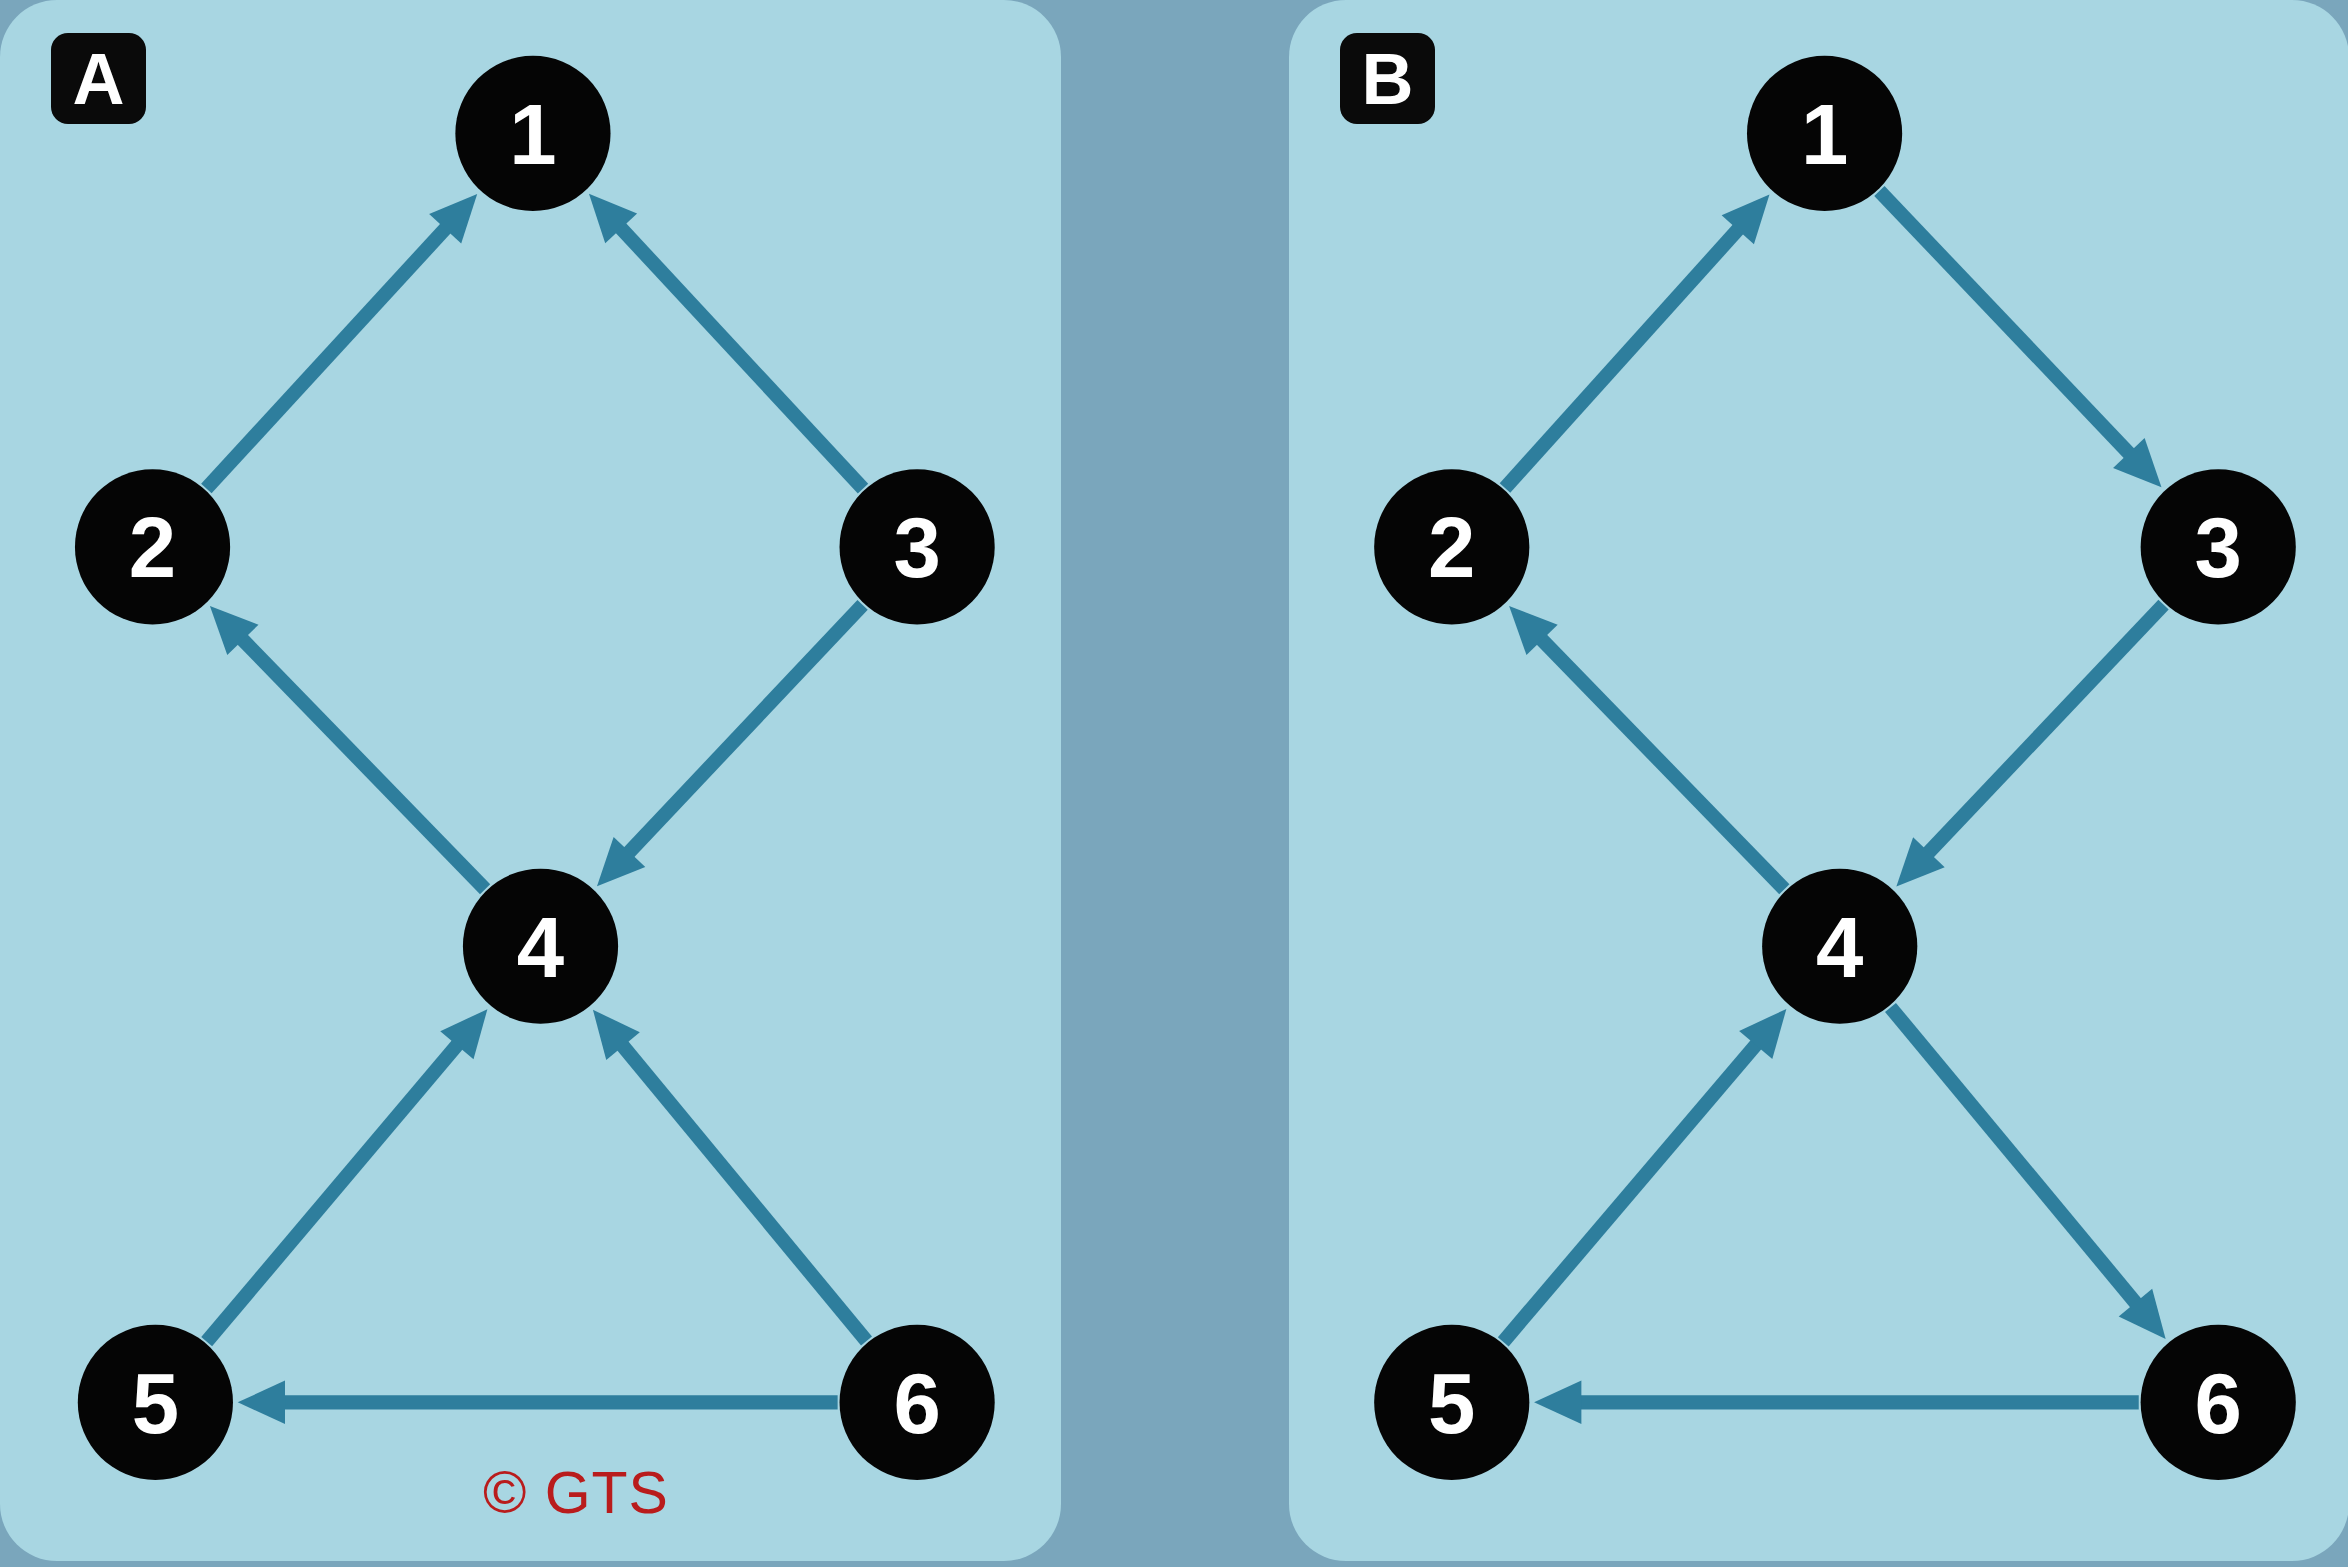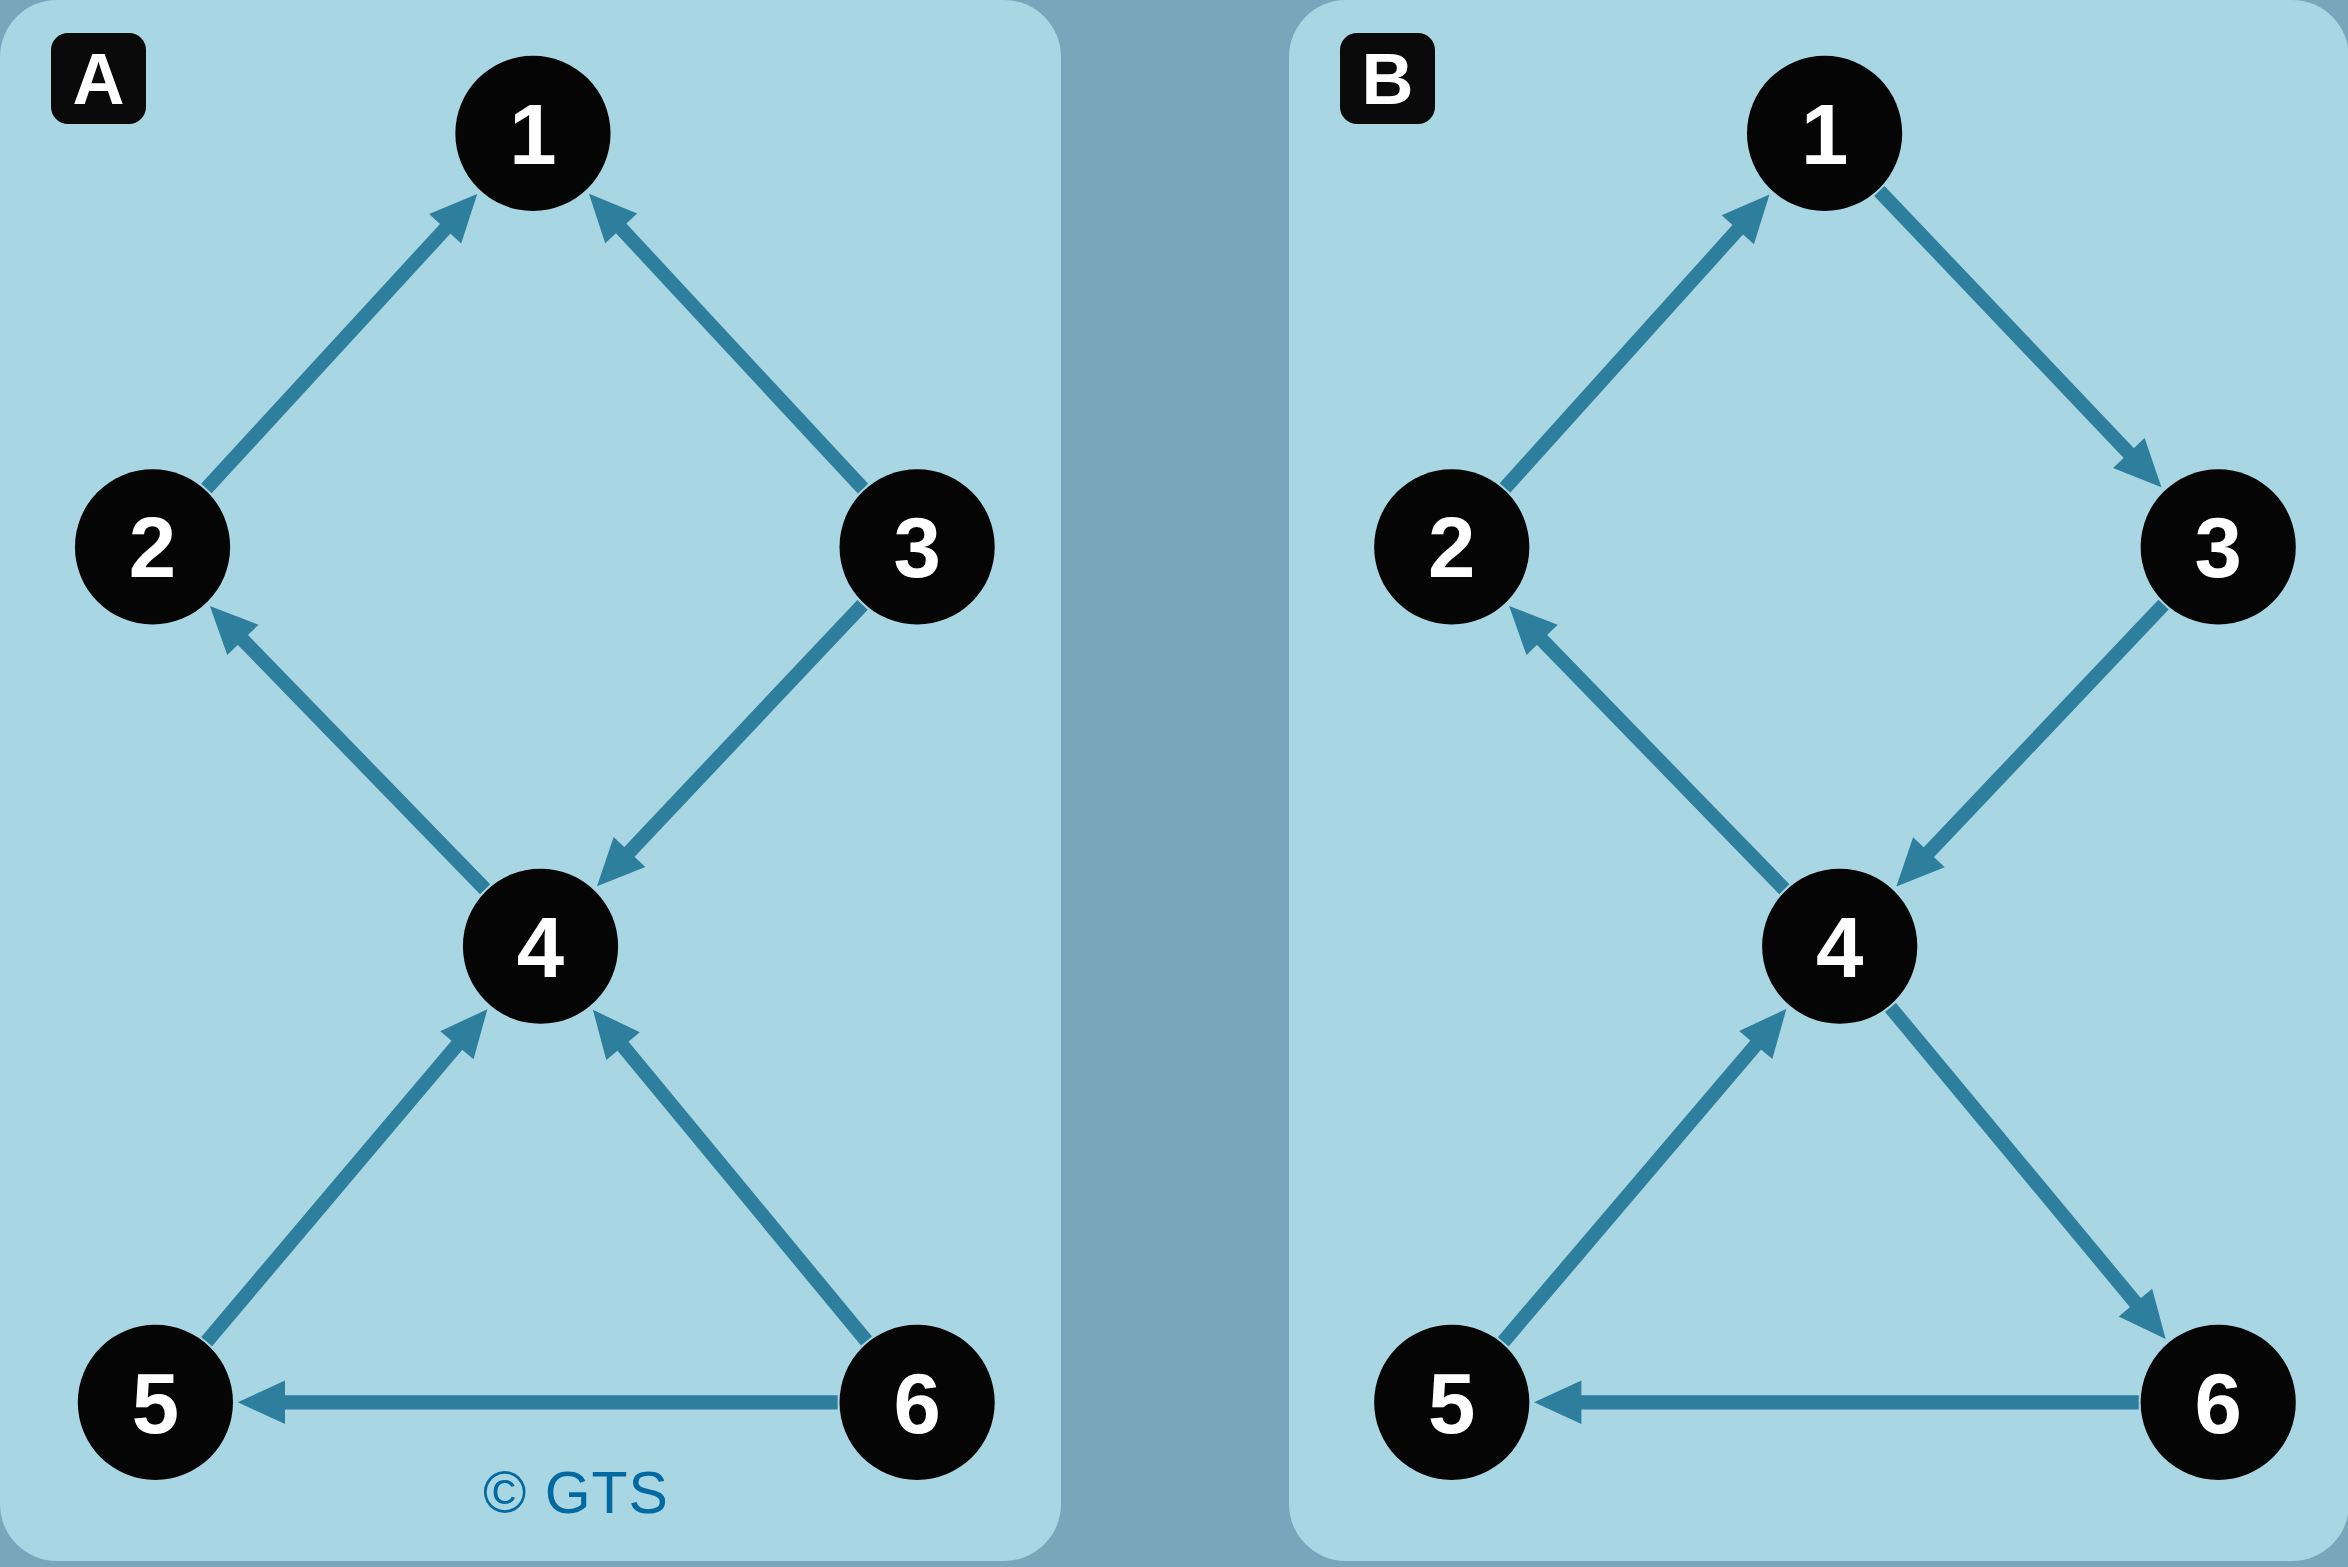--- a/index.html
+++ b/index.html
@@ -66,21 +66,21 @@
 </style>
 </head>
 <body>
 
 <div class="stage" style="background: rgb(122, 166, 188);">
 
   <div class="panel panel-a" style="background: rgb(168, 214, 226);">
     <div class="badge" style="background: rgb(10, 10, 10);">
       <span style="color: rgb(255, 255, 255);">A</span>
     </div>
-    <div class="watermark" style="color: #0369a1; text-align: right;">© GTS</div>
+    <div class="watermark" style="color: #b91c1c; text-align: right;">© GTS</div>
   </div>
 
   <div class="panel panel-b" style="background: rgb(168, 214, 226);">
     <div class="badge" style="background: rgb(10, 10, 10);">
       <span style="color: rgb(255, 255, 255);">B</span>
     </div>
   </div>
 
   <svg class="graph-layer" viewBox="0 0 2482 1656" xmlns="http://www.w3.org/2000/svg">
       <g>

